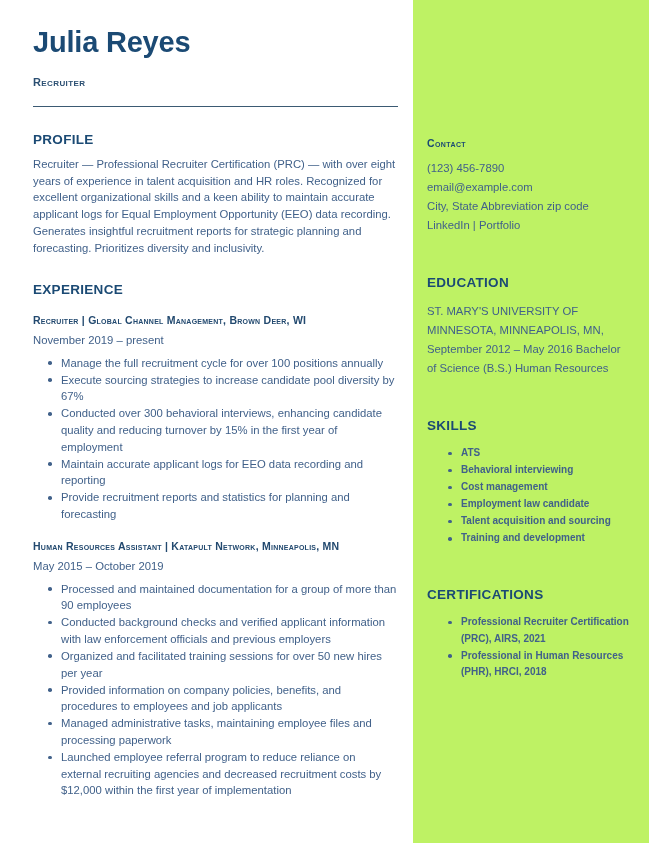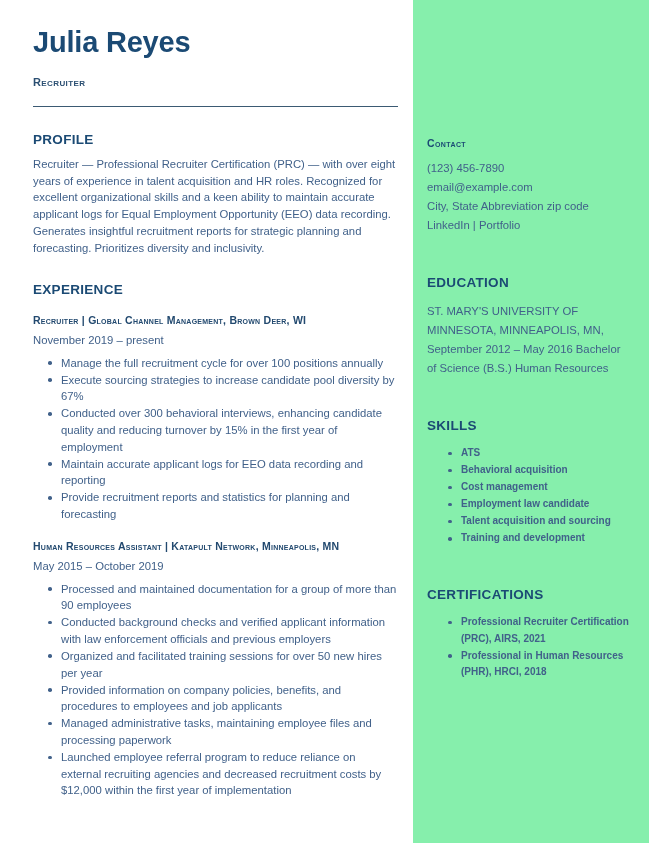--- a/index.html
+++ b/index.html
@@ -103,21 +103,21 @@
     top: 6.5px;
     width: 3.6px;
     height: 3.6px;
     border-radius: 50%;
     background: #41618a;
   }
 
   
   .side-col {
     width: 236px;
-    background: #86efac;
+    background: #bef264;
     box-sizing: border-box;
     padding: 0 18px 7px 14px;
   }
 
   .side-title-small {
     font-size: 10.5px;
     font-weight: bold;
     color: #1b4a74;
     font-variant: small-caps;
     letter-spacing: 0.4px;
@@ -221,21 +221,21 @@
 
     <div class="side-block">
       <div class="side-title">EDUCATION</div>
       <div class="side-line">ST. MARY'S UNIVERSITY OF MINNESOTA, MINNEAPOLIS, MN, September 2012 – May 2016 Bachelor of Science (B.S.) Human Resources</div>
     </div>
 
     <div class="side-block">
       <div class="side-title">SKILLS</div>
       <ul class="side-bullets">
         <li>ATS</li>
-        <li>Behavioral acquisition</li>
+        <li>Behavioral interviewing</li>
         <li>Cost management</li>
         <li>Employment law candidate</li>
         <li>Talent acquisition and sourcing</li>
         <li>Training and development</li>
       </ul>
     </div>
 
     <div class="side-block">
       <div class="side-title">CERTIFICATIONS</div>
       <ul class="side-bullets">

